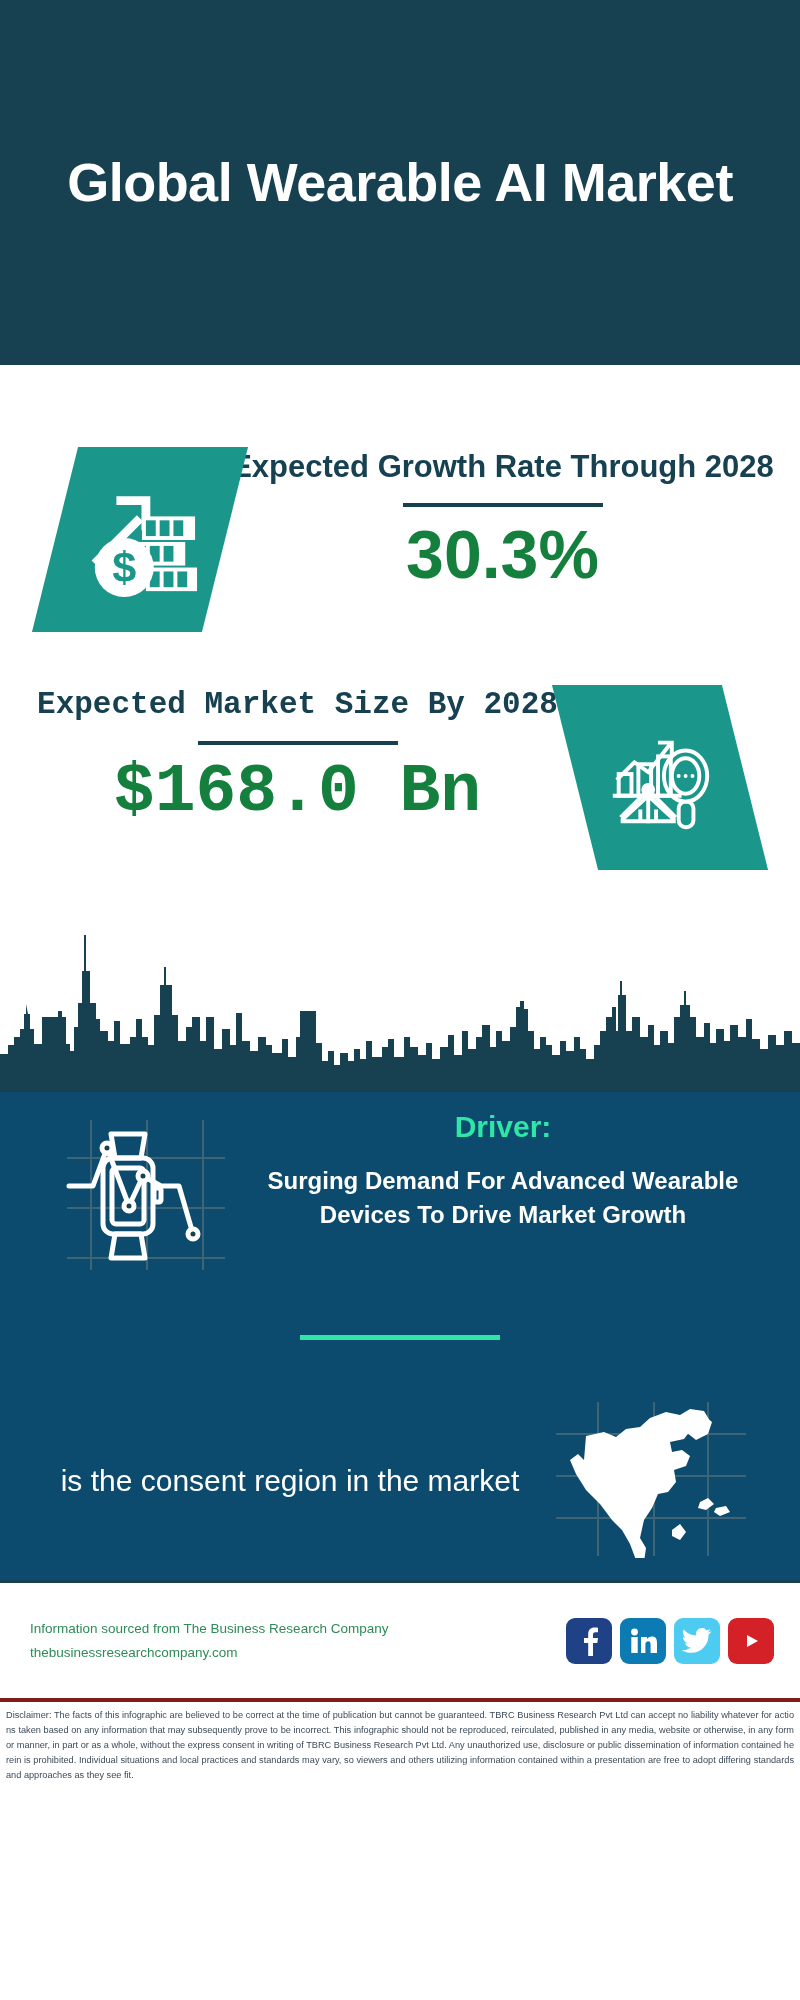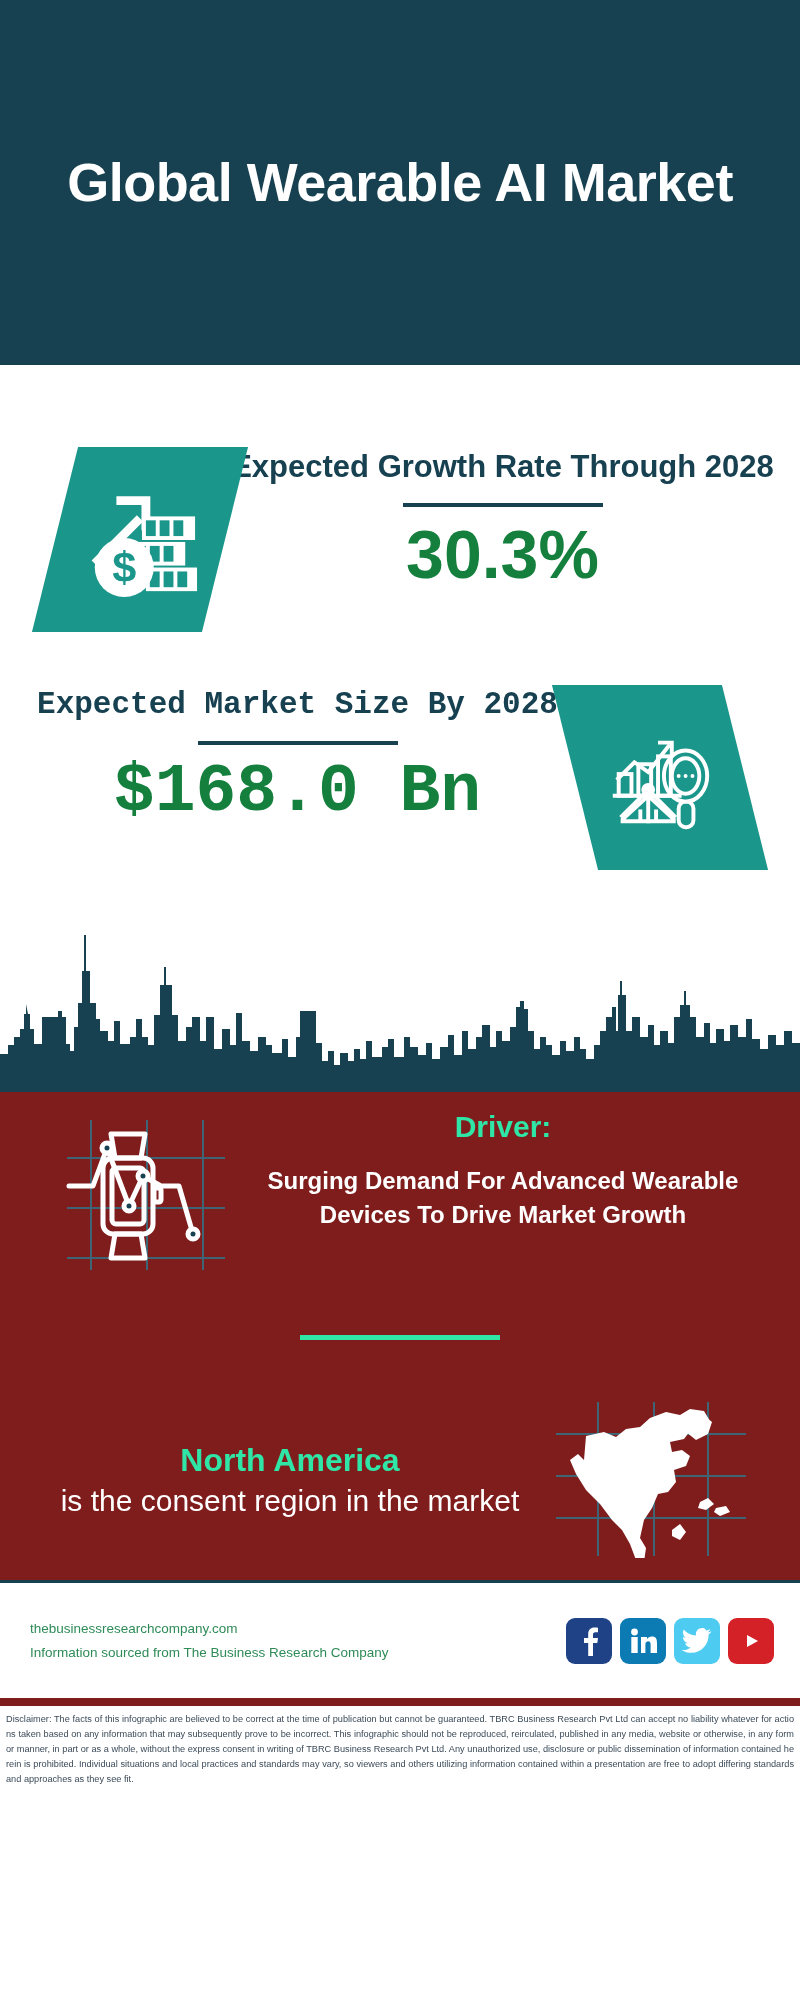--- a/index.html
+++ b/index.html
@@ -92,21 +92,21 @@
     flex:none;
   }
   .para-right .ico { transform:skewX(-14deg); width:100%; height:100%;
                      display:flex; align-items:center; justify-content:center; }
 
   
   .skyline { display:block; width:800px; height:175px; margin-top:-6px; }
 
   
   .dark-zone {
-    background:#7f1d1d;
+    background:#0c4a6e;
     padding-bottom:18px;
     position:relative;
     margin-top:-2px;
   }
 
   .driver-row {
     display:flex;
     align-items:flex-start;
     padding:18px 30px 0 55px;
   }
@@ -161,21 +161,21 @@
   .src-txt { flex:1; color:#2E8B57; font-size:13.5px; line-height:1.75; }
   .socials { display:flex; gap:8px; align-items:center; }
   .soc {
     width:46px; height:46px; border-radius:9px;
     display:flex; align-items:center; justify-content:center;
   }
   .soc svg { display:block; }
 
   
   .disclaimer {
-    border-top:8px solid #7f1d1d;
+    border-top:4px solid #7f1d1d;
     padding:6px 6px 4px 6px;
     color:#3b4a58;
     font-size:9.2px;
     line-height:1.62;
     text-align:justify;
     word-break:break-all;
   }
 </style>
 </head>
 <body>
@@ -325,21 +325,20 @@
     <div class="driver-txt">
       <div class="driver-head">Driver:</div>
       <div class="driver-body">Surging Demand For Advanced Wearable Devices To Drive Market Growth</div>
     </div>
   </div>
 
   <div class="rule-green"></div>
 
   <div class="region-row">
     <div class="region-txt">
-      <div class="region-head">North America</div>
       <div class="region-sub">is the consent region in the market</div>
     </div>
     <div class="region-map">
       <svg width="200" height="160" viewBox="0 0 200 160" fill="none">
         <g stroke="#3d6575" stroke-width="2">
           <line x1="6" y1="36" x2="196" y2="36"></line>
           <line x1="6" y1="78" x2="196" y2="78"></line>
           <line x1="6" y1="120" x2="196" y2="120"></line>
           <line x1="48" y1="4" x2="48" y2="158"></line>
           <line x1="104" y1="4" x2="104" y2="158"></line>
@@ -356,22 +355,22 @@
           <path d="M166 110 l10 -2 l4 6 l-10 4 l-6 -4 z"></path>
           <path d="M122 132 l8 -6 l6 8 l-6 8 l-8 -4 z"></path>
         </g>
       </svg>
     </div>
   </div>
 </div>
 
 <div class="footer">
   <div class="src-txt">
+    <div>Information sourced from The Business Research Company</div>
     <div>thebusinessresearchcompany.com</div>
-    <div>Information sourced from The Business Research Company</div>
   </div>
   <div class="socials">
     <div class="soc" style="background:#1F4287">
       <svg width="26" height="30" viewBox="0 0 26 30">
           <path fill="#fff" d="M17 30V17h4.3l.7-5H17V8.8c0-1.5.4-2.5 2.5-2.5H22V1.8C21.6 1.7 20.1 1.6 18.4 1.6c-3.7 0-6.2 2.2-6.2 6.4V12H8v5h4.2v13H17z"></path>
         </svg>
     </div>
     <div class="soc" style="background:#0C7BB3">
       <svg width="28" height="28" viewBox="0 0 28 28">
           <circle cx="5.5" cy="5" r="3.4" fill="#fff"></circle>

